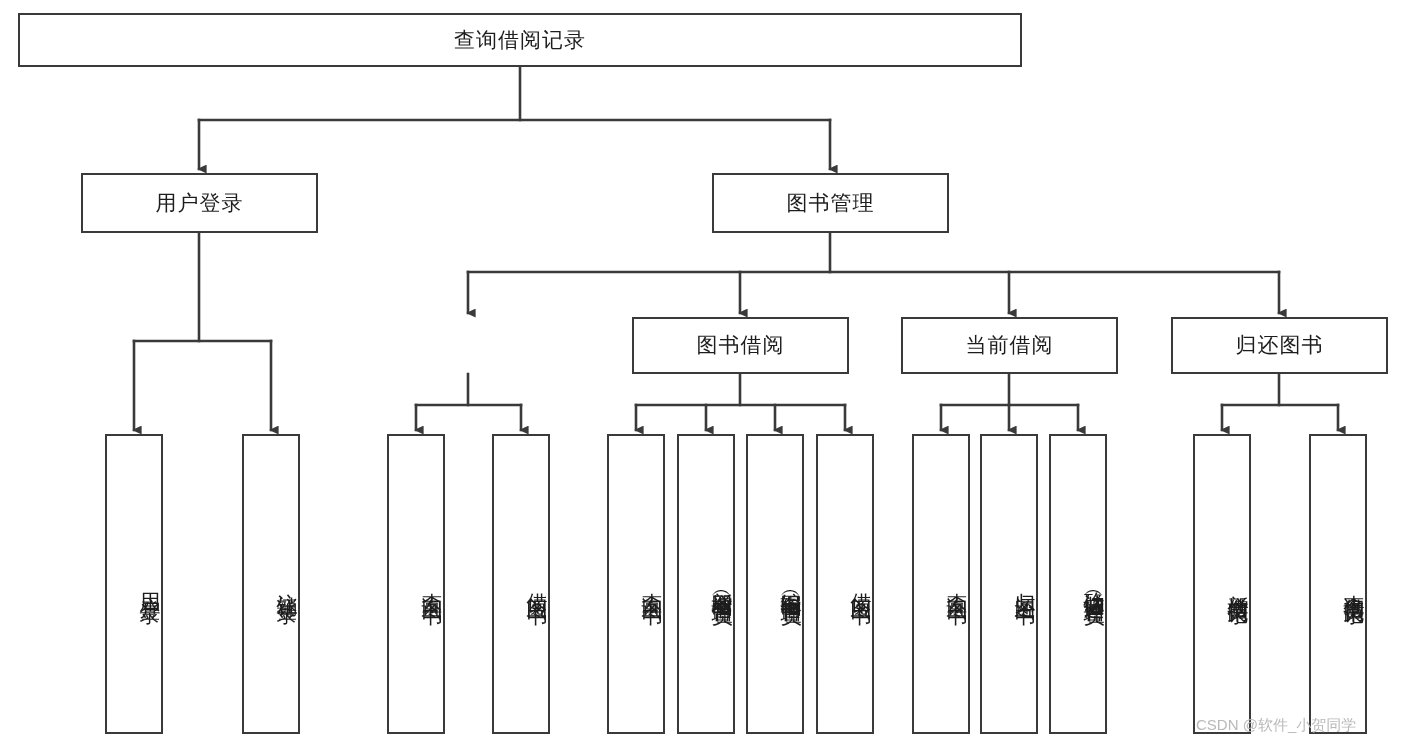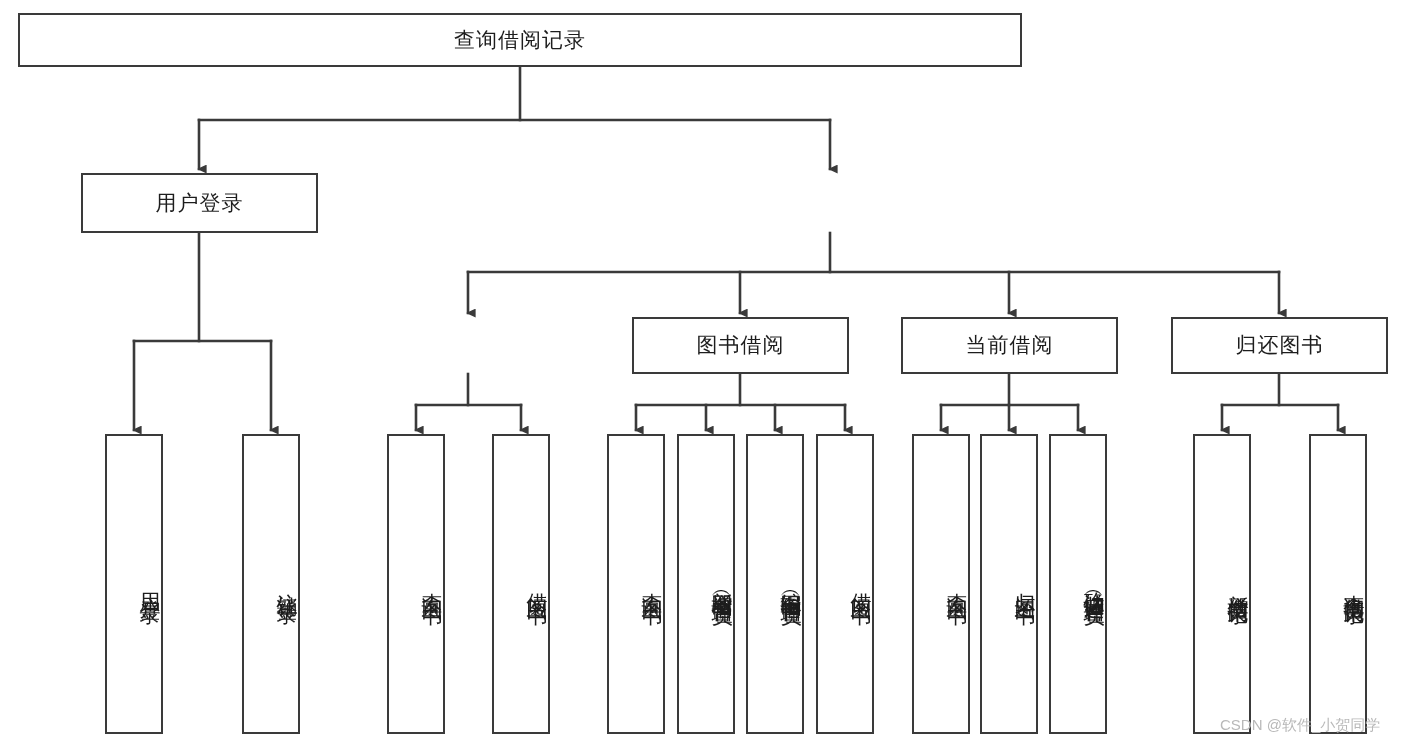--- a/index.html
+++ b/index.html
@@ -64,21 +64,20 @@
   }
   .watermark {
     position: absolute;
     left: 1196px;
     top: 716px;
     font-size: 15px;
     color: #b9b9b9;
     white-space: nowrap;
     z-index: 5;
     font-family: "Liberation Sans", "DejaVu Sans", sans-serif;
-    padding-left: 24px;
   }
 </style>
 </head>
 <body>
 
 <div id="diagram-root">
 
   <svg class="wires" viewBox="0 0 1405 747">
     <defs>
       <marker id="arrowhead" markerWidth="10" markerHeight="10" refX="4.4" refY="7.6" orient="auto" markerUnits="userSpaceOnUse">
@@ -131,20 +130,23 @@
     </g>
   </svg>
 
   <div class="node horizontal" style="left:18px; top:13px; width:1004px; height:54px;">
     <span class="label">查询借阅记录</span>
   </div>
 
   <div class="node horizontal" style="left:81px; top:173px; width:237px; height:60px;">
     <span class="label">用户登录</span>
   </div>
+  <div class="node horizontal" style="left:712px; top:173px; width:237px; height:60px;">
+    <span class="label">图书管理</span>
+  </div>
 
   <div class="node horizontal" style="left:901px; top:317px; width:217px; height:57px;">
     <span class="label">当前借阅</span>
   </div>
   <div class="node horizontal" style="left:632px; top:317px; width:217px; height:57px;">
     <span class="label">图书借阅</span>
   </div>
   <div class="node horizontal" style="left:1171px; top:317px; width:217px; height:57px;">
     <span class="label">归还图书</span>
   </div>

